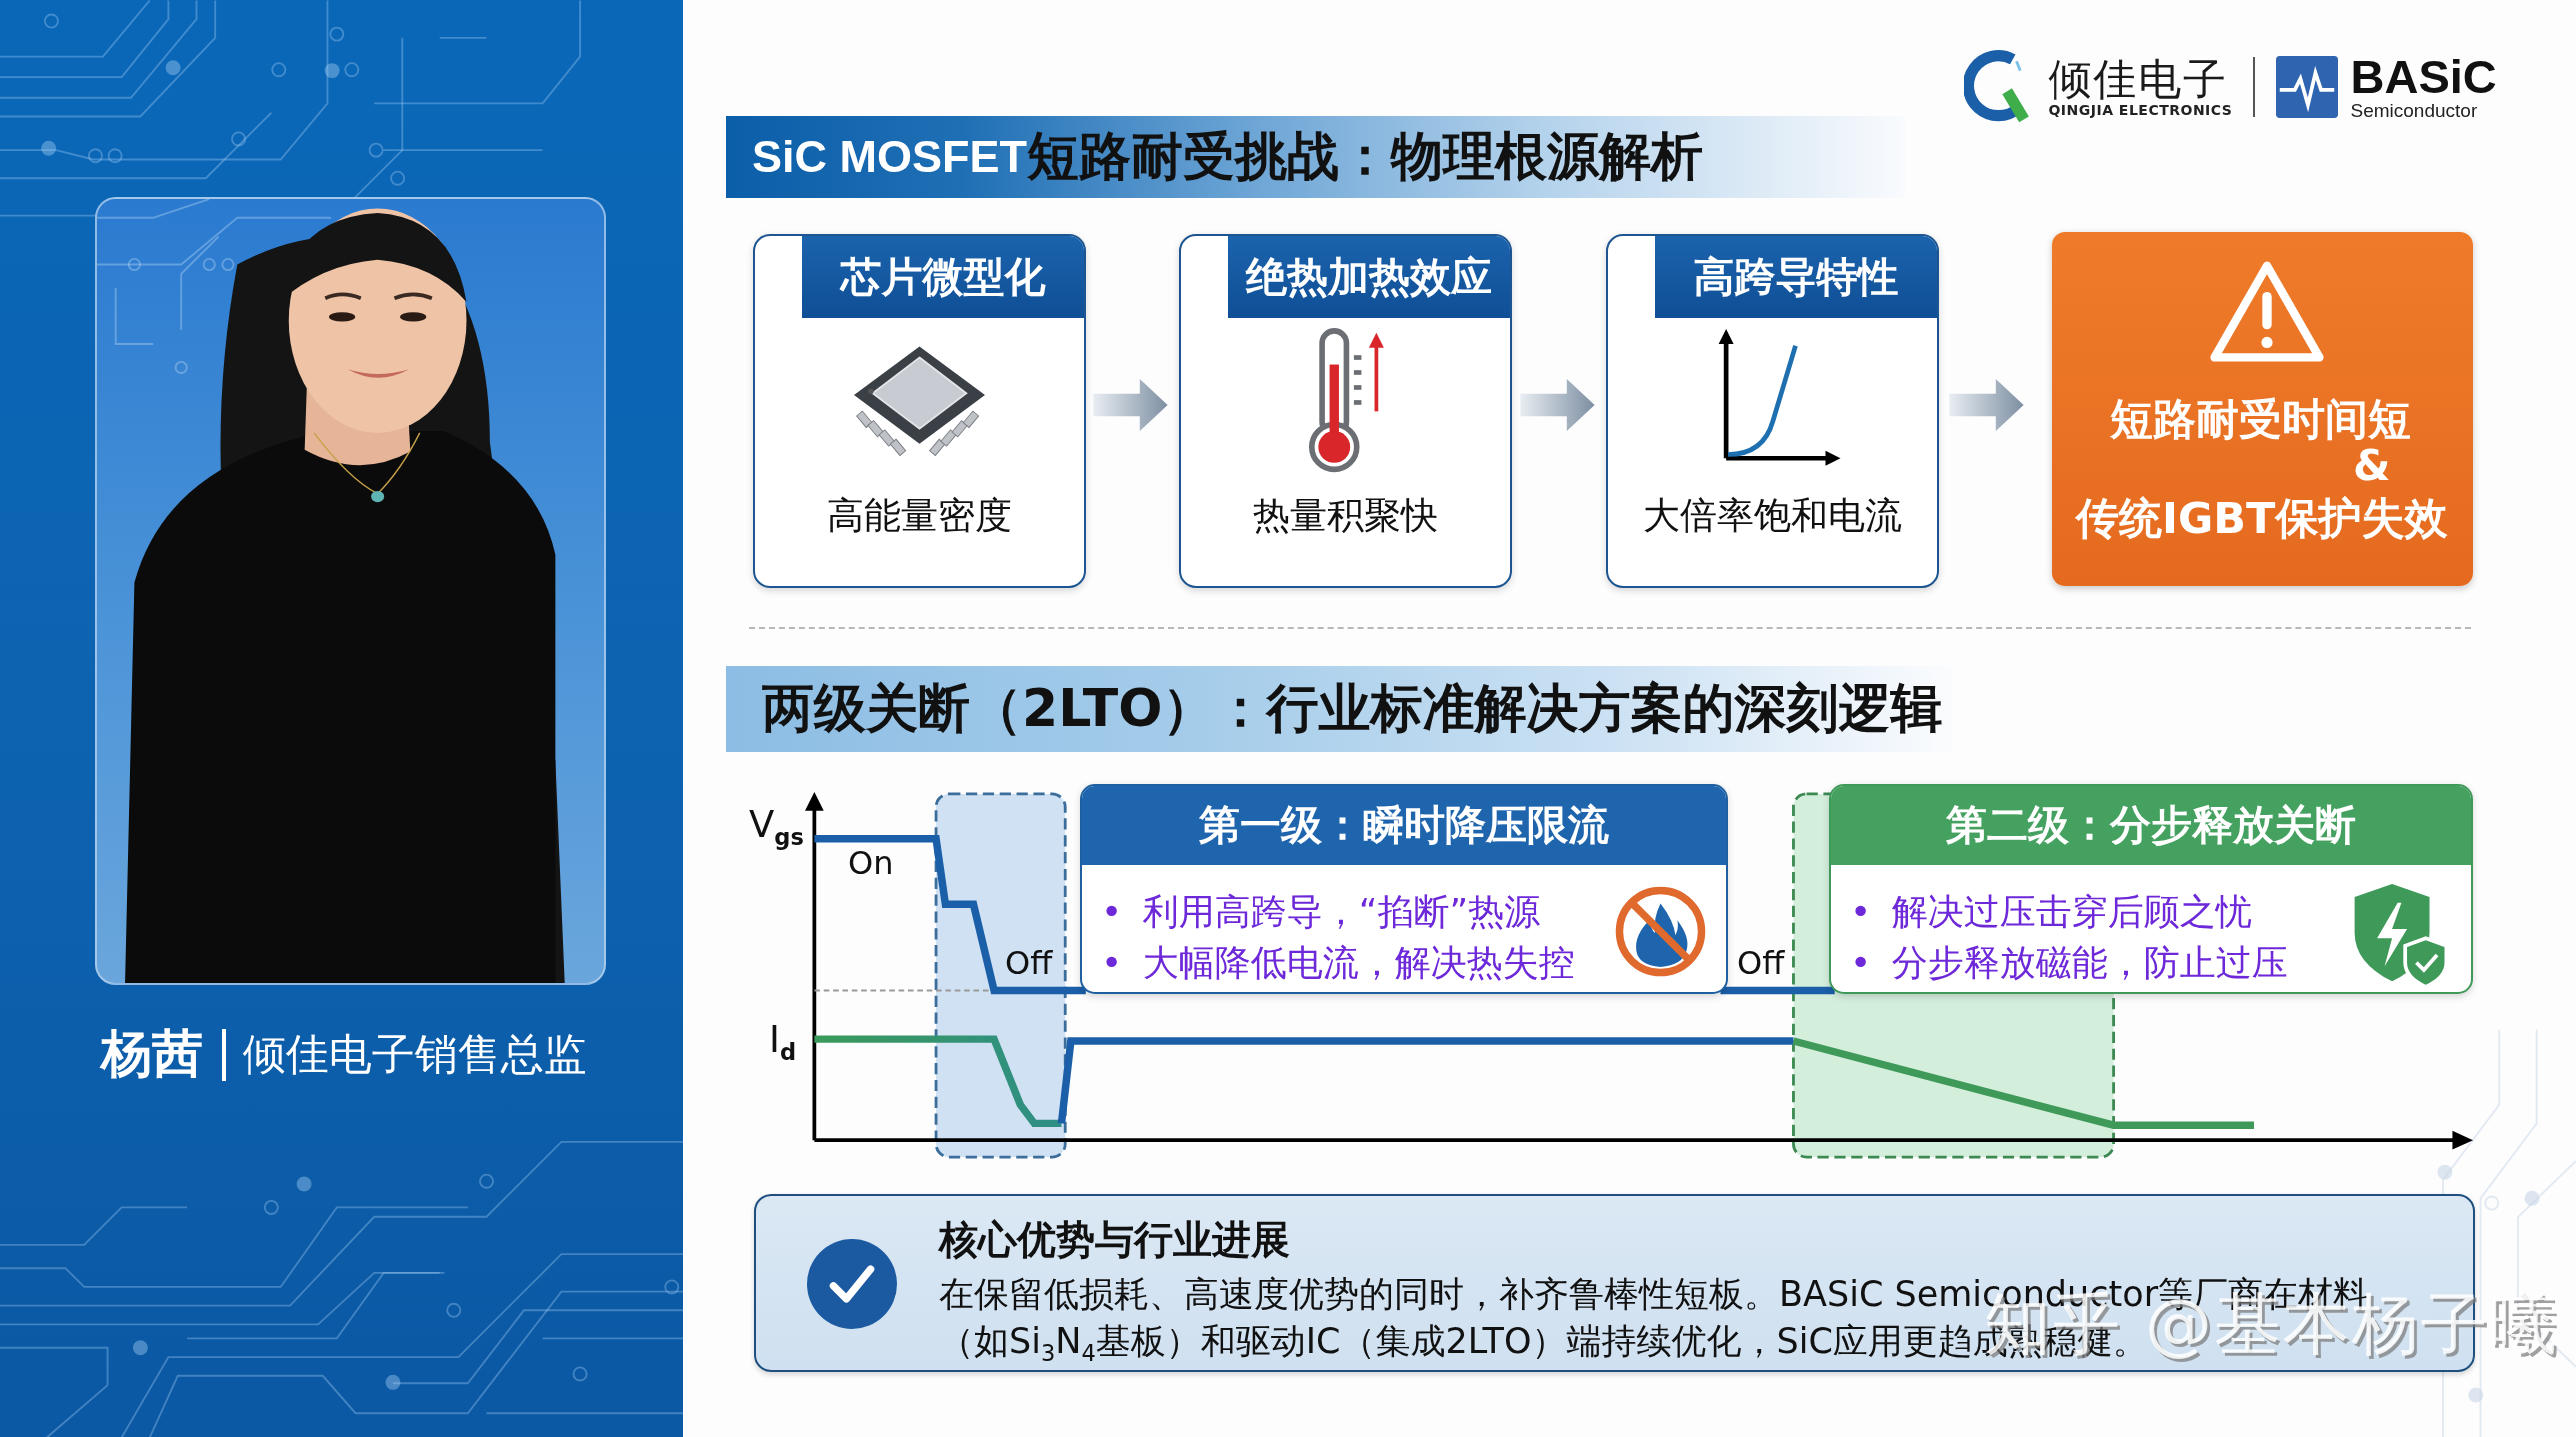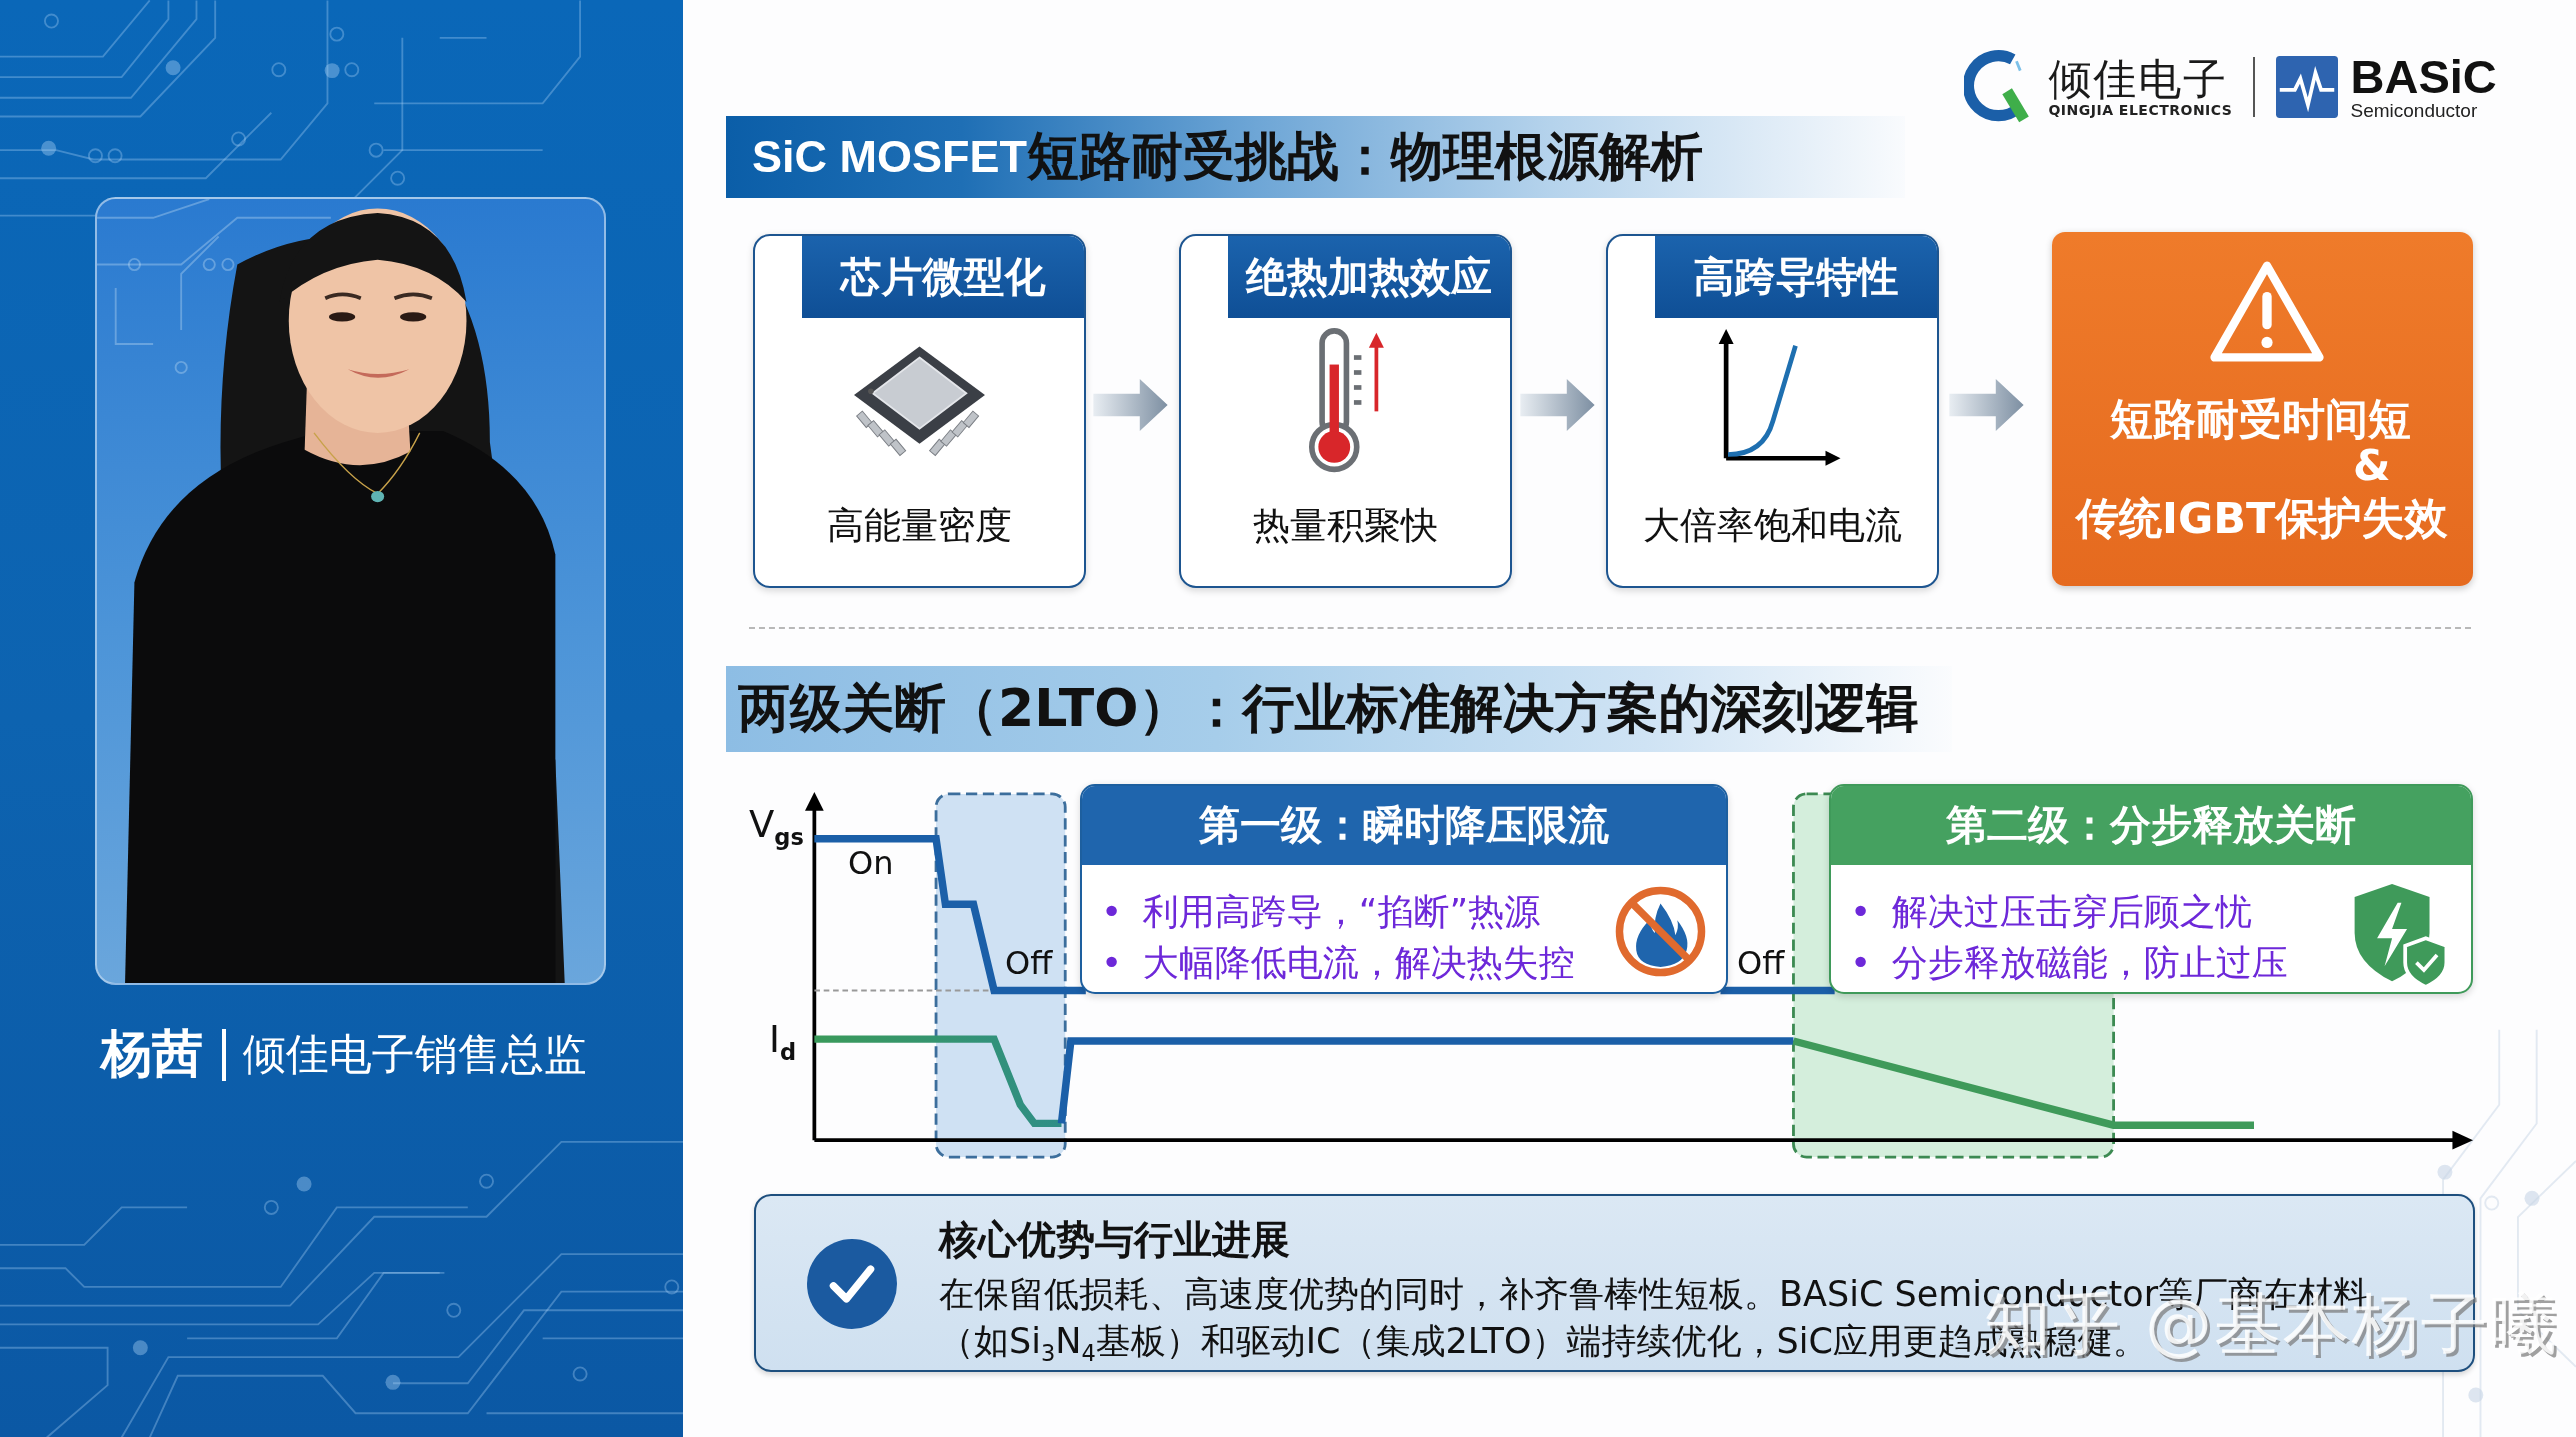--- a/index.html
+++ b/index.html
@@ -32,29 +32,29 @@
   .basic-text .small { font-size:19px; color:#222; font-family:"Liberation Sans",sans-serif; }
 
   
   .section-bar { height:82px; display:flex; align-items:center; }
   #title1 { left:726px; top:116px; width:1179px;
     background:linear-gradient(90deg,#0b5ea8 0%,#1f6fb5 20%,#6ea6d6 45%,#b5d3ec 70%,rgba(240,246,252,0.3) 100%); }
   #title1 .en { color:#fff; font-size:45px; font-weight:bold; padding-left:26px; font-family:"Liberation Sans",sans-serif; }
   #title1 .cn { color:#111; font-size:52px; font-weight:bold; }
   #title2 { left:726px; top:666px; width:1226px; height:86px;
     background:linear-gradient(90deg,#8dbde4 0%,#a6cdea 40%,#cfe3f4 75%,rgba(245,249,253,0.3) 100%); }
-  #title2 .cn { color:#111; font-size:52px; font-weight:bold; padding-left:12px; }
+  #title2 .cn { color:#111; font-size:52px; font-weight:bold; padding-left:36px; }
 
   
   .card { position:absolute; top:234px; width:329px; height:350px; border:2.8px solid #1d5590;
     border-radius:17px; background:#fff; overflow:hidden; box-shadow:0 2.8px 7.5px rgba(0,0,0,0.15); }
   .card .hdr { height:82px; background:linear-gradient(180deg,#1b63ad,#0f4f96); color:#fff;
     font-size:41px; font-weight:bold; display:flex; align-items:center; justify-content:center;margin-left:47px; }
   .card .icon-area { height:168px; display:flex; align-items:center; justify-content:center; }
-  .card .ftr { font-size:37px; color:#111; text-align:center; margin-top:15px; }
+  .card .ftr { font-size:37px; color:#111; text-align:center; margin-top:5px; }
   .arrow { position:absolute; top:379px; width:75px; height:52px; }
   #warn-card { left:2052px; top:232px; width:421px; height:354px; border-radius:13px;
     background:linear-gradient(180deg,#ef7b2a,#e56a1f); box-shadow:0 2.8px 7.5px rgba(0,0,0,0.2); color:#fff; }
   #warn-card .line { position:absolute; font-size:43px; font-weight:bold; white-space:nowrap; }
 
   
   #divider { left:749px; top:627px; width:1722px; border-top:2.8px dashed #b8b8b8; }
   .stage-box { position:absolute; border-radius:15px; background:#fff; overflow:hidden; box-shadow:0 2.8px 7.5px rgba(0,0,0,0.15); }
   .stage-box .hdr { height:79px; color:#fff; font-size:41px; font-weight:bold; display:flex; align-items:center; justify-content:center; }
   .stage-box ul { margin:0; padding:20.6px 0 0 19px; list-style:none; }

